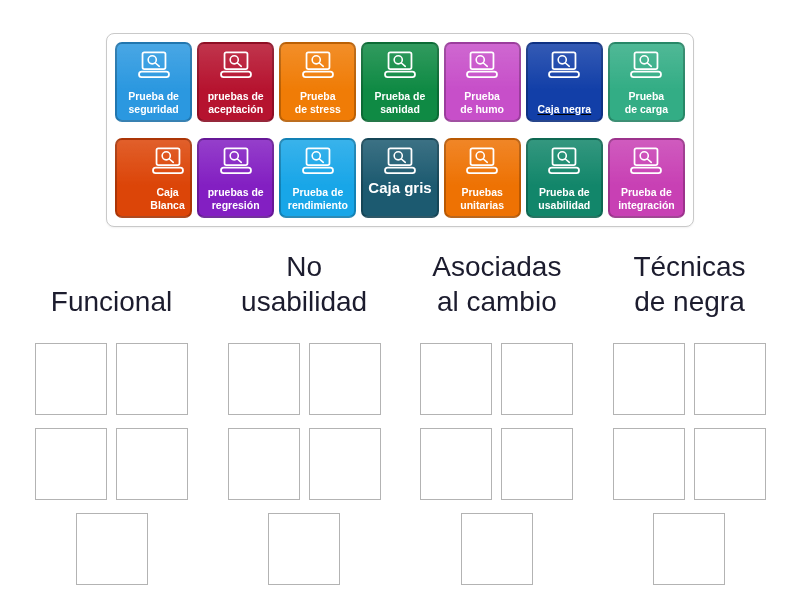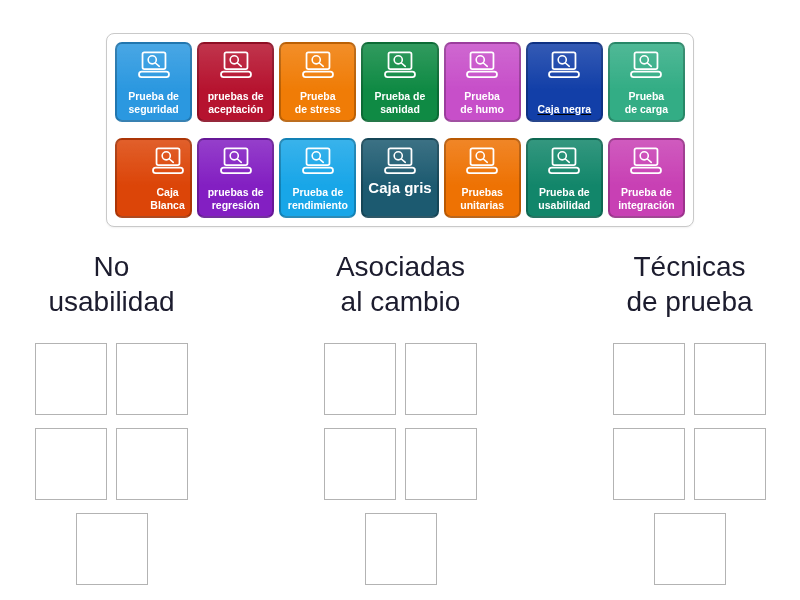--- a/index.html
+++ b/index.html
@@ -217,20 +217,30 @@
         <use href="#laptop-search"></use>
       </svg>
     <span class="tile-label">Prueba de
 integración</span>
   </div>
 
 </div>
 
 <div class="groups">
 
+  <div class="group">
+    <div class="group-title">Funcional</div>
+    <div class="slot-grid">
+      <div class="slot"></div>
+      <div class="slot"></div>
+      <div class="slot"></div>
+      <div class="slot"></div>
+    </div>
+    <div class="slot slot--bottom"></div>
+  </div>
 
   <div class="group">
     <div class="group-title">No usabilidad</div>
     <div class="slot-grid">
       <div class="slot"></div>
       <div class="slot"></div>
       <div class="slot"></div>
       <div class="slot"></div>
     </div>
     <div class="slot slot--bottom"></div>
@@ -243,21 +253,21 @@
       <div class="slot"></div>
       <div class="slot"></div>
       <div class="slot"></div>
       <div class="slot"></div>
     </div>
     <div class="slot slot--bottom"></div>
   </div>
 
   <div class="group">
     <div class="group-title">Técnicas
-de prueba</div>
+de negra</div>
     <div class="slot-grid">
       <div class="slot"></div>
       <div class="slot"></div>
       <div class="slot"></div>
       <div class="slot"></div>
     </div>
     <div class="slot slot--bottom"></div>
   </div>
 
 </div>

